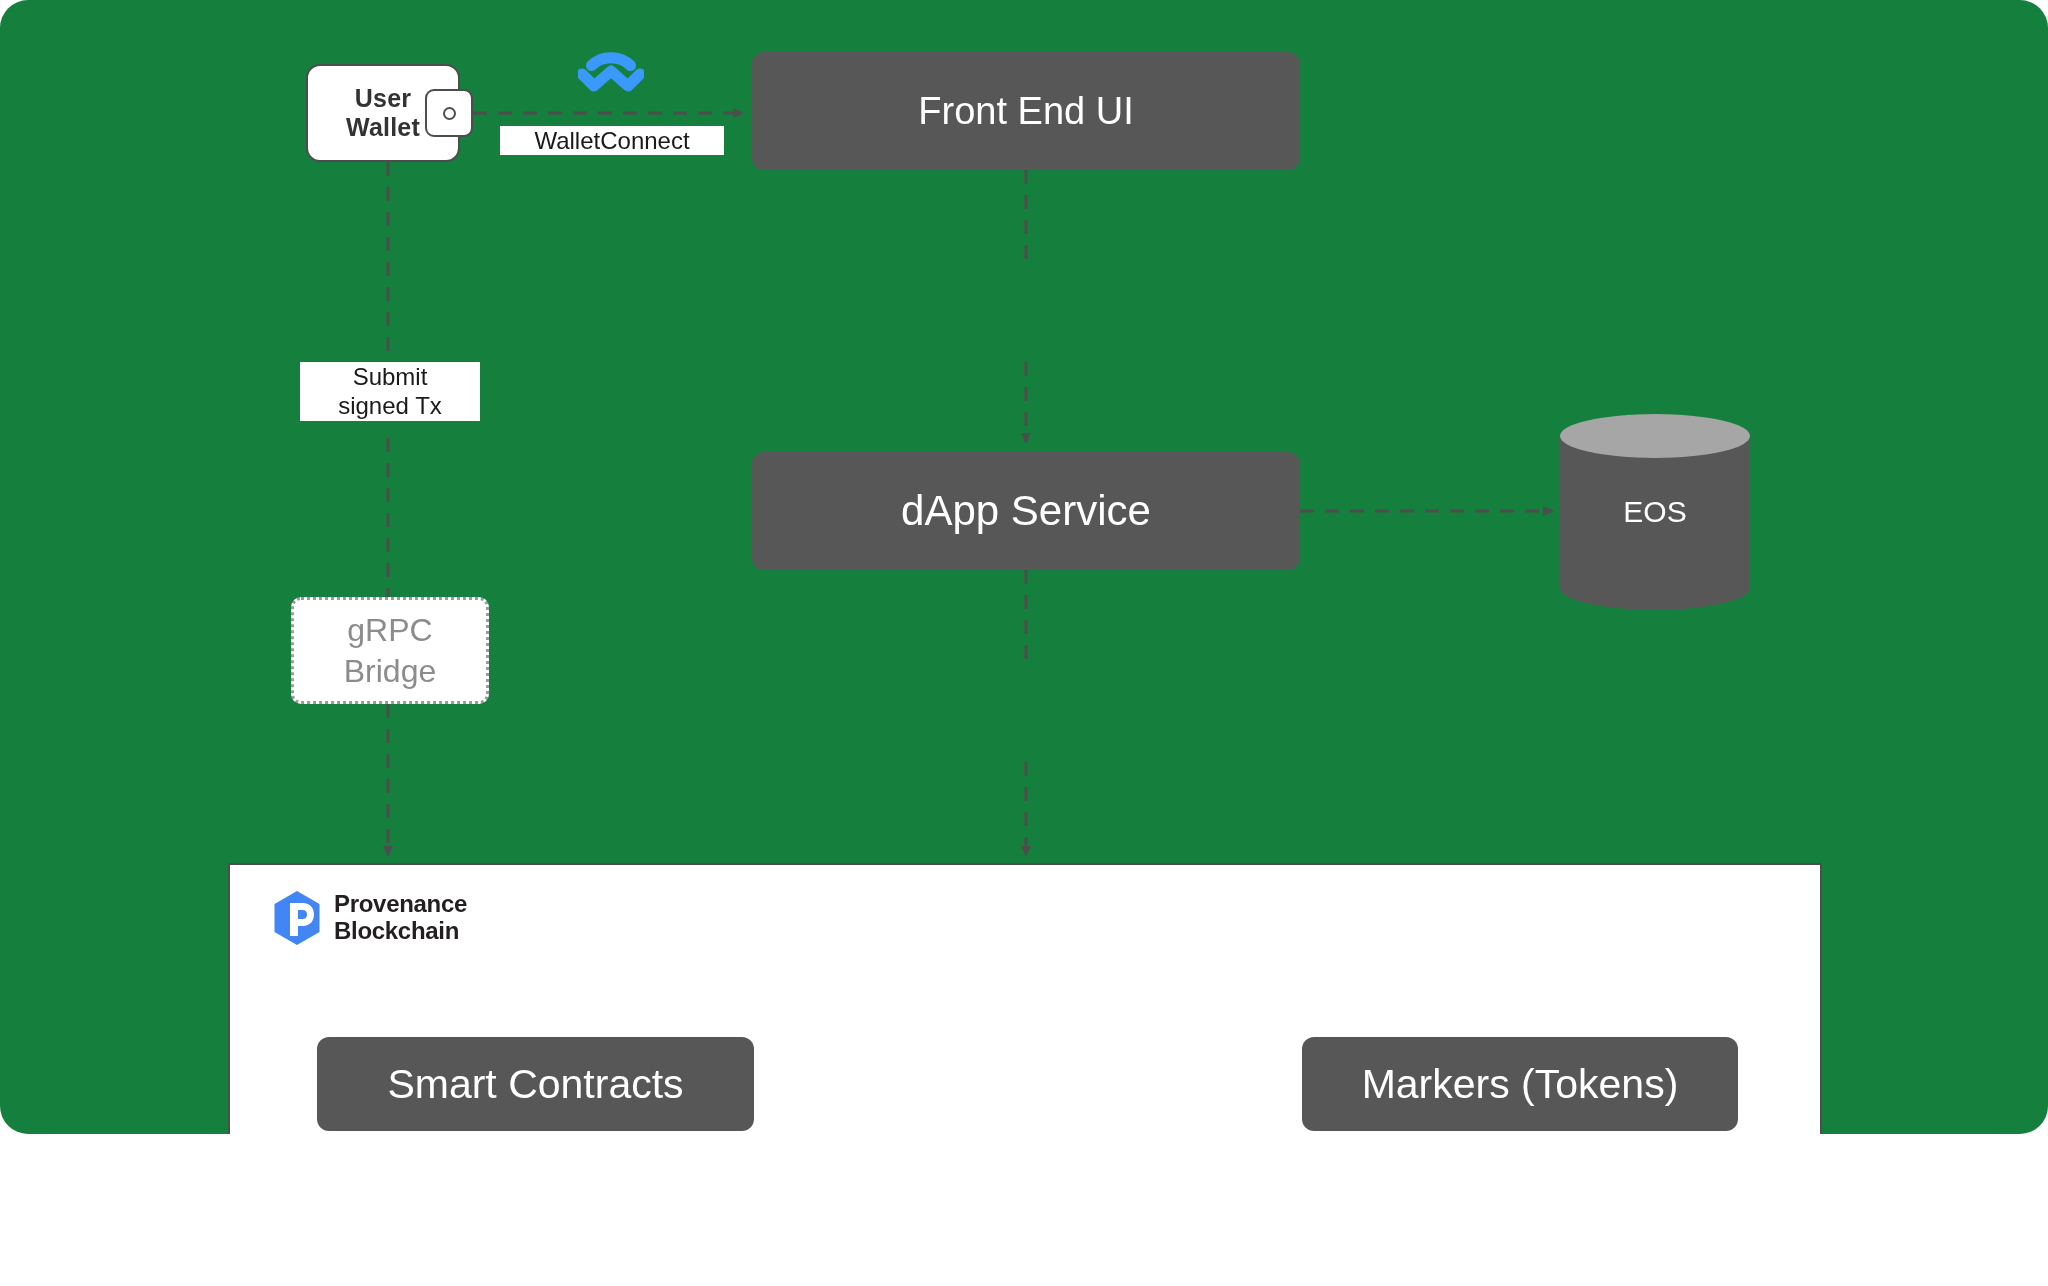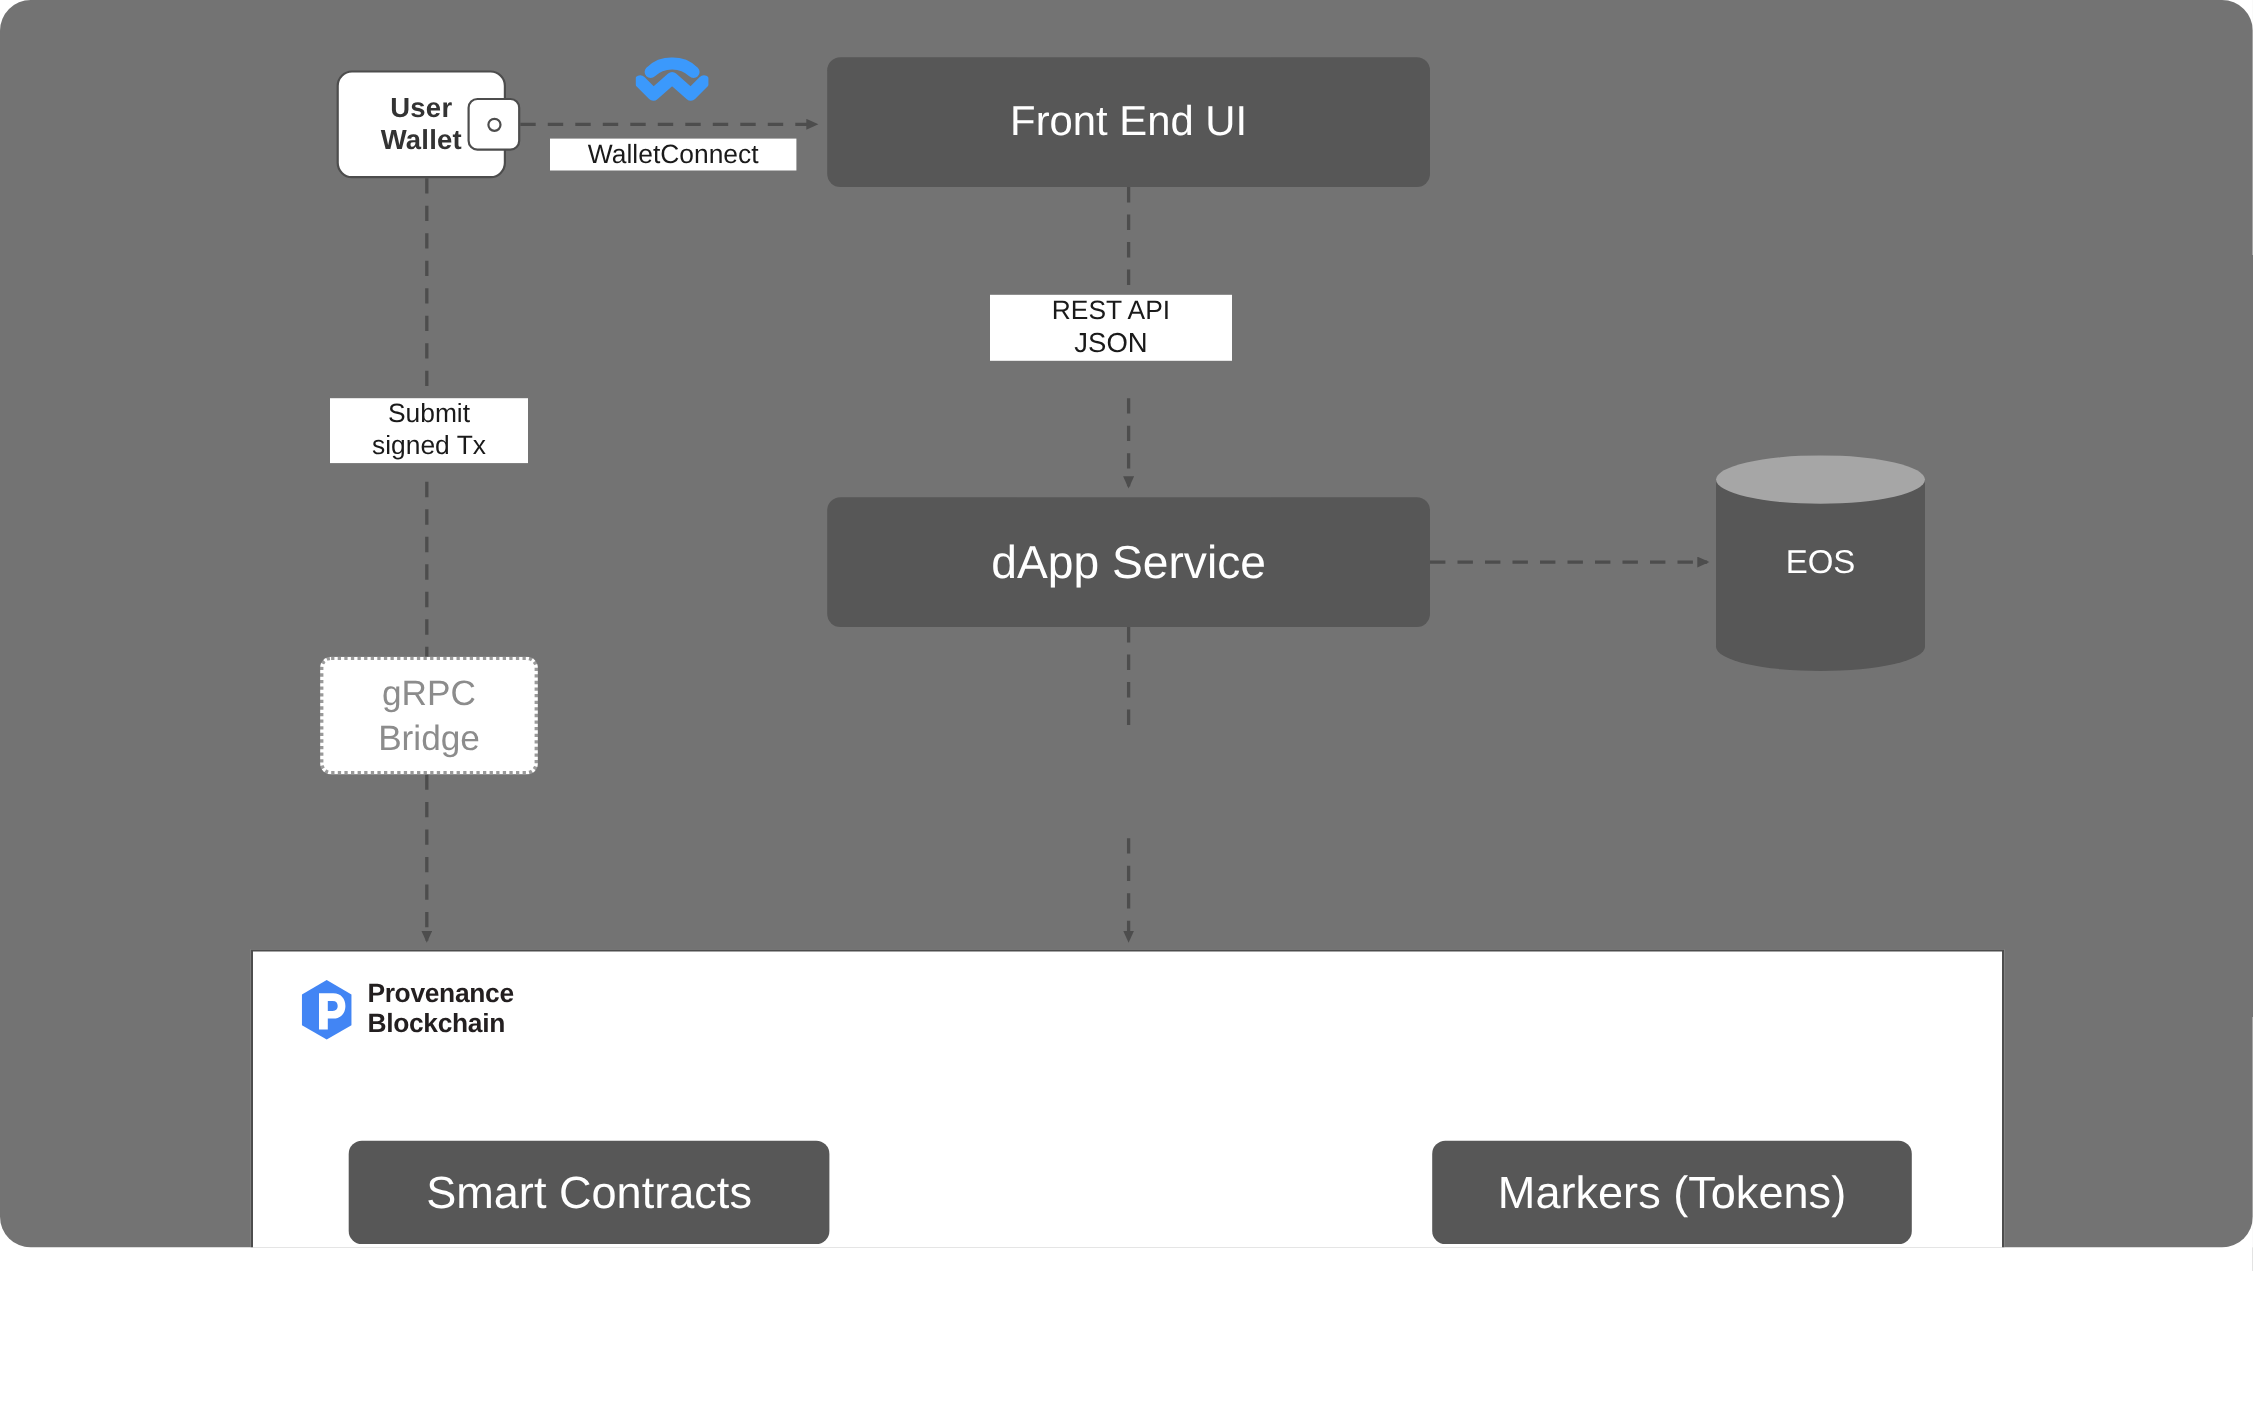--- a/index.html
+++ b/index.html
@@ -8,21 +8,21 @@
     background: #ffffff;
   }
   body {
     font-family: "Liberation Sans", "DejaVu Sans", sans-serif;
     color: #1a1a1a;
   }
   #canvas {
     position: relative;
     width: 2048px;
     height: 1134px;
-    background: #737373;
+    background: #15803d;
     overflow: hidden;
     border-radius: 28px;
   }
   .svg-layer {
     position: absolute;
     left: 0;
     top: 0;
     width: 2048px;
     height: 1286px;
     pointer-events: none;
@@ -311,24 +311,20 @@
 
   <div class="edge-label" id="label-walletconnect">
     <div class="primary">WalletConnect</div>
   </div>
 
   <div class="edge-label" id="label-submit-tx">
     <div class="primary">Submit</div>
     <div class="primary">signed Tx</div>
   </div>
 
-  <div class="edge-label" id="label-rest-api">
-    <div class="primary">REST API</div>
-    <div class="secondary">JSON</div>
-  </div>
 
 
   <div id="provenance-container"></div>
 
   <div id="provenance-brand">
     <span class="brand-mark">
       <svg viewBox="0 0 50 56" width="50" height="56" xmlns="http://www.w3.org/2000/svg">
         <path d="M25 1 L47.5 14 L47.5 42 L25 55 L2.5 42 L2.5 14 Z" fill="#4285f4"></path>
         <path d="M18 13 L31 13 C38 13 42 18 42 24.5 C42 31 38 36 31 36 L26 36 L26 46 L18 46 Z
                  M26 20 L26 29 L30.5 29 C33.5 29 35 27.2 35 24.5 C35 21.8 33.5 20 30.5 20 Z" fill="#ffffff"></path>

